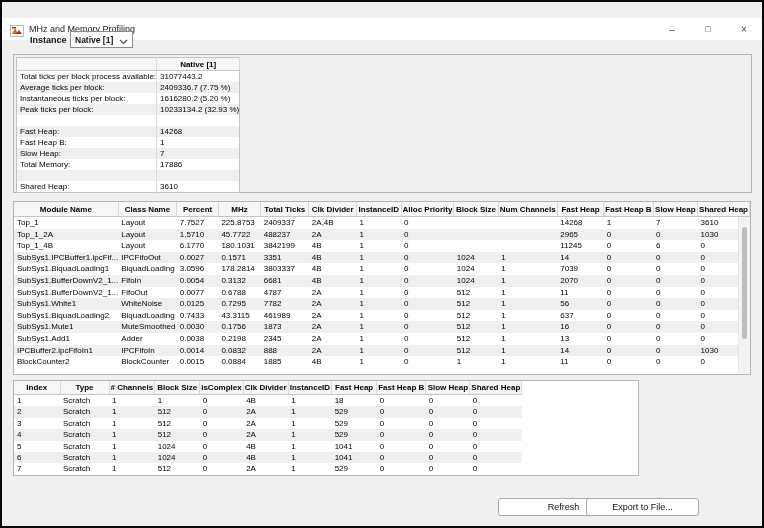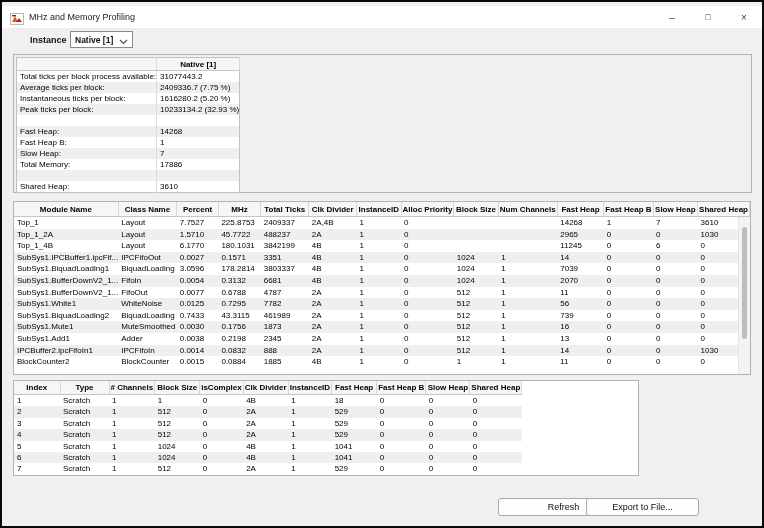--- a/index.html
+++ b/index.html
@@ -9,21 +9,21 @@
     background:#ffffff;
     -webkit-font-smoothing:antialiased;
   }
   .window {
     position:relative; width:764px; height:528px;
     box-sizing:border-box; border:2px solid #0a0a0a;
     background:#f0f0f0; overflow:hidden;
   }
   
   .titlebar {
-    position:absolute; top:4px; left:0; right:0; height:23px;
+    position:absolute; top:16px; left:0; right:0; height:23px;
     background:#ffffff; border-bottom:1px solid #ececec;
     display:flex; align-items:center; padding-left:8px; box-sizing:border-box;
   }
   .app-icon { width:14px; height:12px; display:inline-block; }
   .title-text { font-size:9px; color:#1a1a1a; margin-left:5px; }
   .win-controls { margin-left:auto; display:flex; height:100%; }
   .win-btn {
     width:36px; height:100%; display:flex; align-items:center; justify-content:center;
     font-size:10px; color:#3c3c3c; cursor:default;
   }
@@ -342,21 +342,21 @@
             <td>SubSys1.BiquadLoading2</td>
             <td>BiquadLoading</td>
             <td>0.7433</td>
             <td>43.3115</td>
             <td>461989</td>
             <td>2A</td>
             <td>1</td>
             <td>0</td>
             <td>512</td>
             <td>1</td>
-            <td>739</td>
+            <td>637</td>
             <td>0</td>
             <td>0</td>
             <td>0</td>
           </tr>
           <tr>
             <td>SubSys1.Mute1</td>
             <td>MuteSmoothed</td>
             <td>0.0030</td>
             <td>0.1756</td>
             <td>1873</td>

